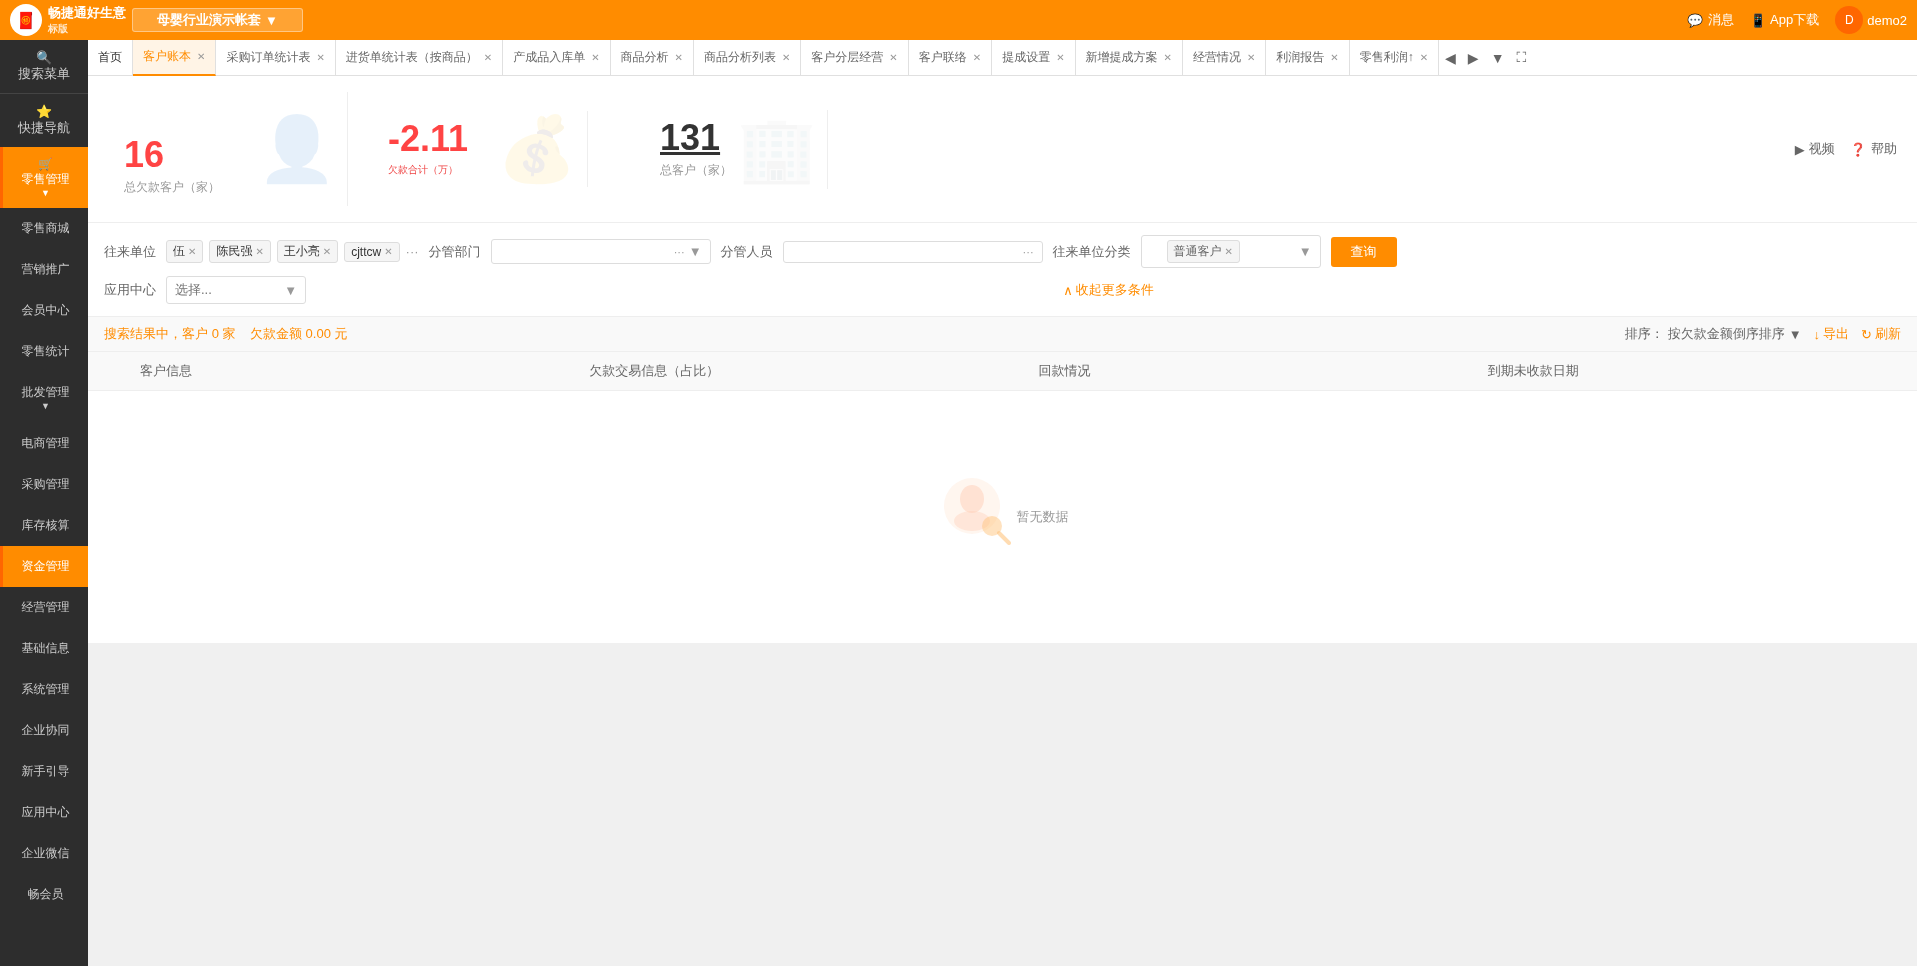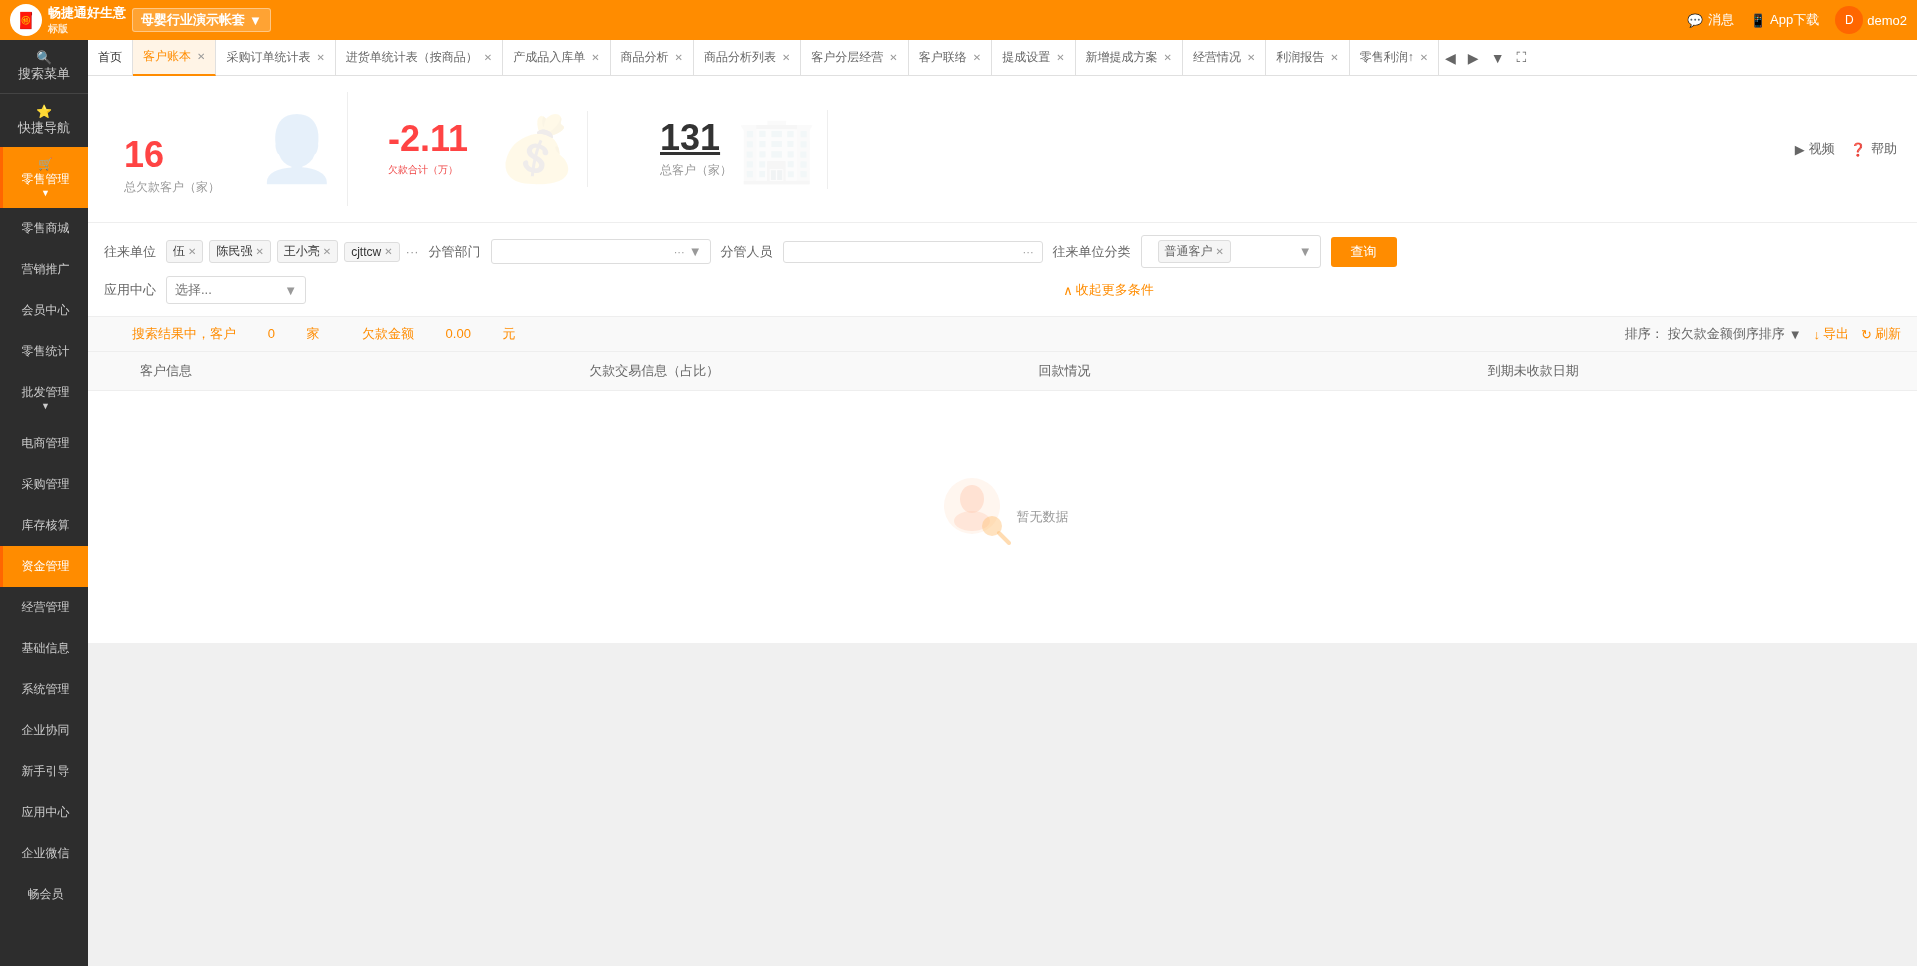--- a/index.html
+++ b/index.html
@@ -13,21 +13,21 @@
     .content-area { flex: 1; display: flex; flex-direction: column; overflow: hidden; }
     .tab-bar { height: 36px; background: #fff; border-bottom: 1px solid #e0e0e0; display: flex; align-items: center; flex-shrink: 0; }
     .page-content { flex: 1; overflow: auto; background: #f0f0f0; padding: 0; }
 
     
     .top-logo { display: flex; align-items: center; gap: 6px; color: #fff; font-size: 14px; font-weight: bold; flex: 1; }
     .logo-icon { width: 32px; height: 32px; background: #fff; border-radius: 50%; display: flex; align-items: center; justify-content: center; color: #ff8c00; font-size: 16px; }
     .top-right { display: flex; align-items: center; gap: 16px; color: #fff; font-size: 13px; }
     .top-right-item { display: flex; align-items: center; gap: 4px; cursor: pointer; }
     .demo-avatar { width: 28px; height: 28px; border-radius: 50%; background: #ff6600; display: flex; align-items: center; justify-content: center; color: #fff; font-size: 12px; }
-    .dropdown-select { background: rgba(255,255,255,0.2); border: 1px solid rgba(255,255,255,0.4); color: #fff; padding: 2px 8px; border-radius: 3px; font-size: 13px; cursor: pointer; display: flex; align-items: center; gap: 4px; }
+    .dropdown-select { background: rgba(255,255,255,0.2); border: 1px solid rgba(255,255,255,0.4); color: #fff; padding: 2px 24px; border-radius: 3px; font-size: 13px; cursor: pointer; display: flex; align-items: center; gap: 4px; }
 
     
     .sidebar-search { padding: 10px 8px; color: #ccc; font-size: 13px; text-align: center; cursor: pointer; border-bottom: 1px solid #444; }
     .sidebar-nav { padding: 10px 8px; color: #ccc; font-size: 13px; text-align: center; cursor: pointer; }
     .sidebar-item { padding: 12px 8px; color: #ccc; font-size: 12px; text-align: center; cursor: pointer; border-left: 3px solid transparent; }
     .sidebar-item.active { color: #fff; background: #ff8c00; border-left: 3px solid #ff6600; }
 
     
     .tab { display: flex; align-items: center; padding: 0 10px; height: 36px; font-size: 12px; border-right: 1px solid #e0e0e0; cursor: pointer; white-space: nowrap; gap: 4px; color: #666; }
     .tab-close { font-size: 10px; color: #999; margin-left: 2px; cursor: pointer; }
@@ -46,21 +46,21 @@
     .more-tags { color: #999; cursor: pointer; font-size: 13px; }
     .filter-select { border: 1px solid #ddd; border-radius: 3px; padding: 4px 8px; font-size: 13px; display: flex; align-items: center; gap: 4px; min-width: 120px; cursor: pointer; color: #666; }
     .filter-select-wide { border: 1px solid #ddd; border-radius: 3px; padding: 4px 8px; font-size: 13px; display: flex; align-items: center; gap: 4px; min-width: 200px; cursor: pointer; color: #666; }
     .collapse-btn { color: #ff8c00; cursor: pointer; font-size: 13px; display: flex; align-items: center; gap: 3px; }
     .query-btn { background: #ff8c00; color: #fff; border: none; padding: 6px 20px; border-radius: 3px; cursor: pointer; font-size: 13px; }
     .filter-row-2 { display: flex; align-items: center; gap: 10px; }
 
     
     .result-bar { background: #f9f9f9; padding: 8px 16px; border-bottom: 1px solid #eee; display: flex; align-items: center; justify-content: space-between; }
     .result-info { font-size: 13px; color: #666; }
-    .result-info span { color: #ff8c00; margin-left: 28px; }
+    .result-info span { color: #ff8c00; }
     .result-actions { display: flex; align-items: center; gap: 12px; font-size: 13px; color: #666; }
     .result-actions .action-link { color: #ff8c00; cursor: pointer; display: flex; align-items: center; gap: 3px; }
     .sort-select { display: flex; align-items: center; gap: 4px; cursor: pointer; }
 
     
     .data-table { background: #fff; width: 100%; }
     .table-header { display: grid; grid-template-columns: 1fr 1fr 1fr 1fr; background: #f9f9f9; border-bottom: 1px solid #eee; padding: 10px 16px; }
     .col-header { font-size: 13px; color: #666; font-weight: normal; margin-left: 36px; }
 
     
@@ -317,21 +317,21 @@
             </div>
 
             <span class="filter-label">分管人员</span>
             <div class="filter-select-wide" style="min-width:260px;">
               <span style="flex:1;color:#ccc;"></span>
               <span style="color:#999;font-size:11px;">···</span>
             </div>
 
             <span class="filter-label">往来单位分类</span>
             <div class="filter-select-wide" style="min-width:180px;">
-              <div class="tag" style="margin:0 8px;">
+              <div class="tag" style="margin:0 17px;">
                 <span>普通客户</span>
                 <span class="tag-close">✕</span>
               </div>
               <span style="color:#999;margin-left:auto;">▼</span>
             </div>
 
             <button class="query-btn">查询</button>
           </div>
 
           <div class="filter-row-2">

